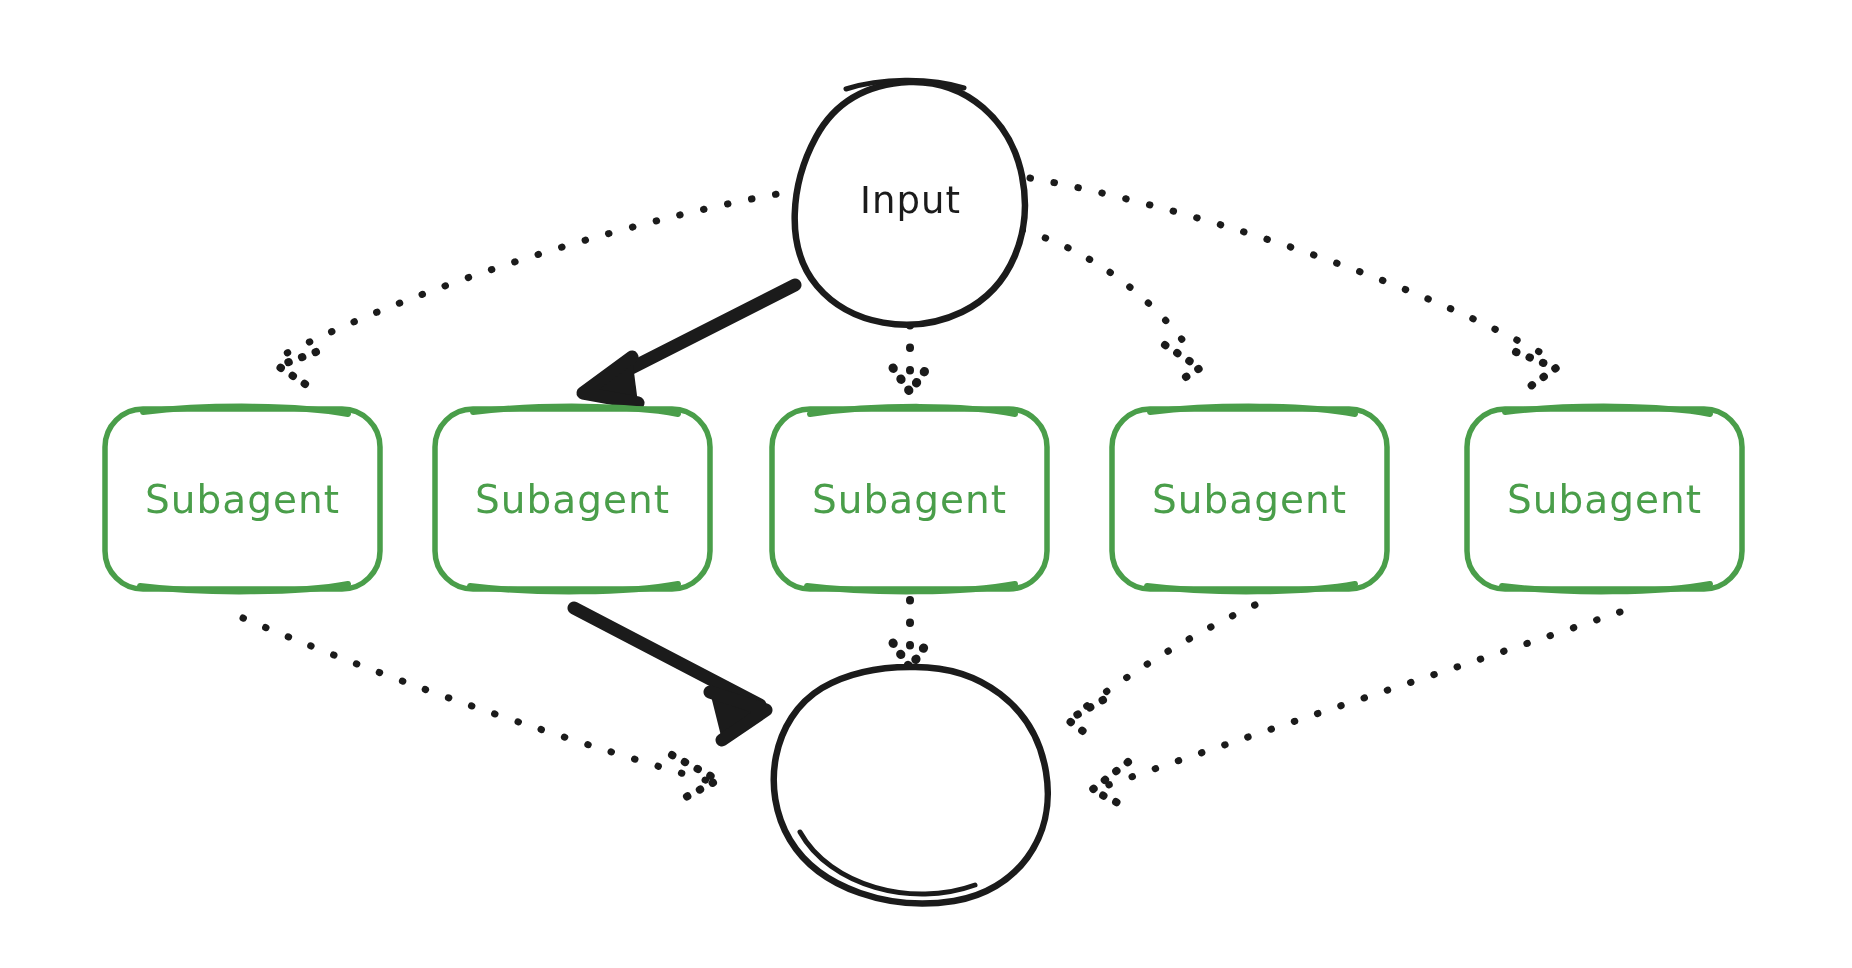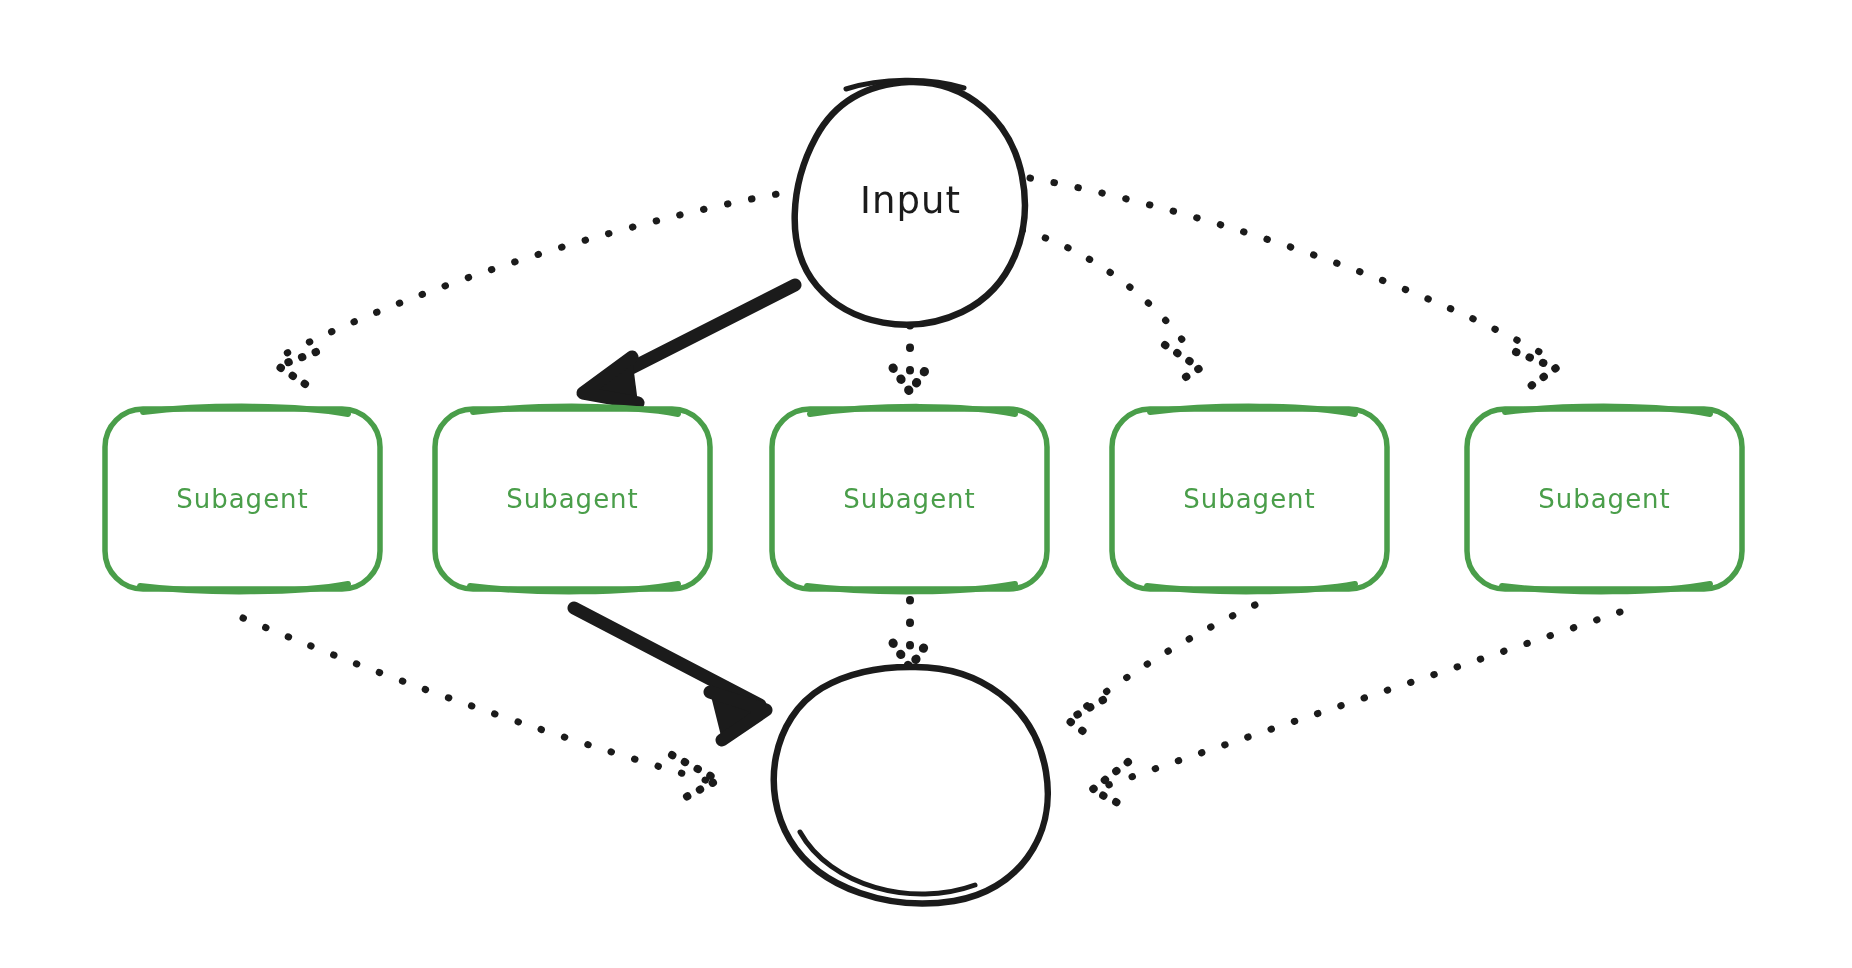--- a/index.html
+++ b/index.html
@@ -35,21 +35,21 @@
     white-space: nowrap;
     font-family: "DejaVu Sans", sans-serif;
     letter-spacing: 1px;
   }
   .io-label {
     font-size: 37px;
     color: #1b1b1b;
     font-weight: 400;
   }
   .sub-label {
-    font-size: 26px;
+    font-size: 39px;
     color: #4a9e4a;
     font-weight: 400;
   }
   .hit {
     position: absolute;
     background: transparent;
   }
 </style>
 </head>
 <body>

